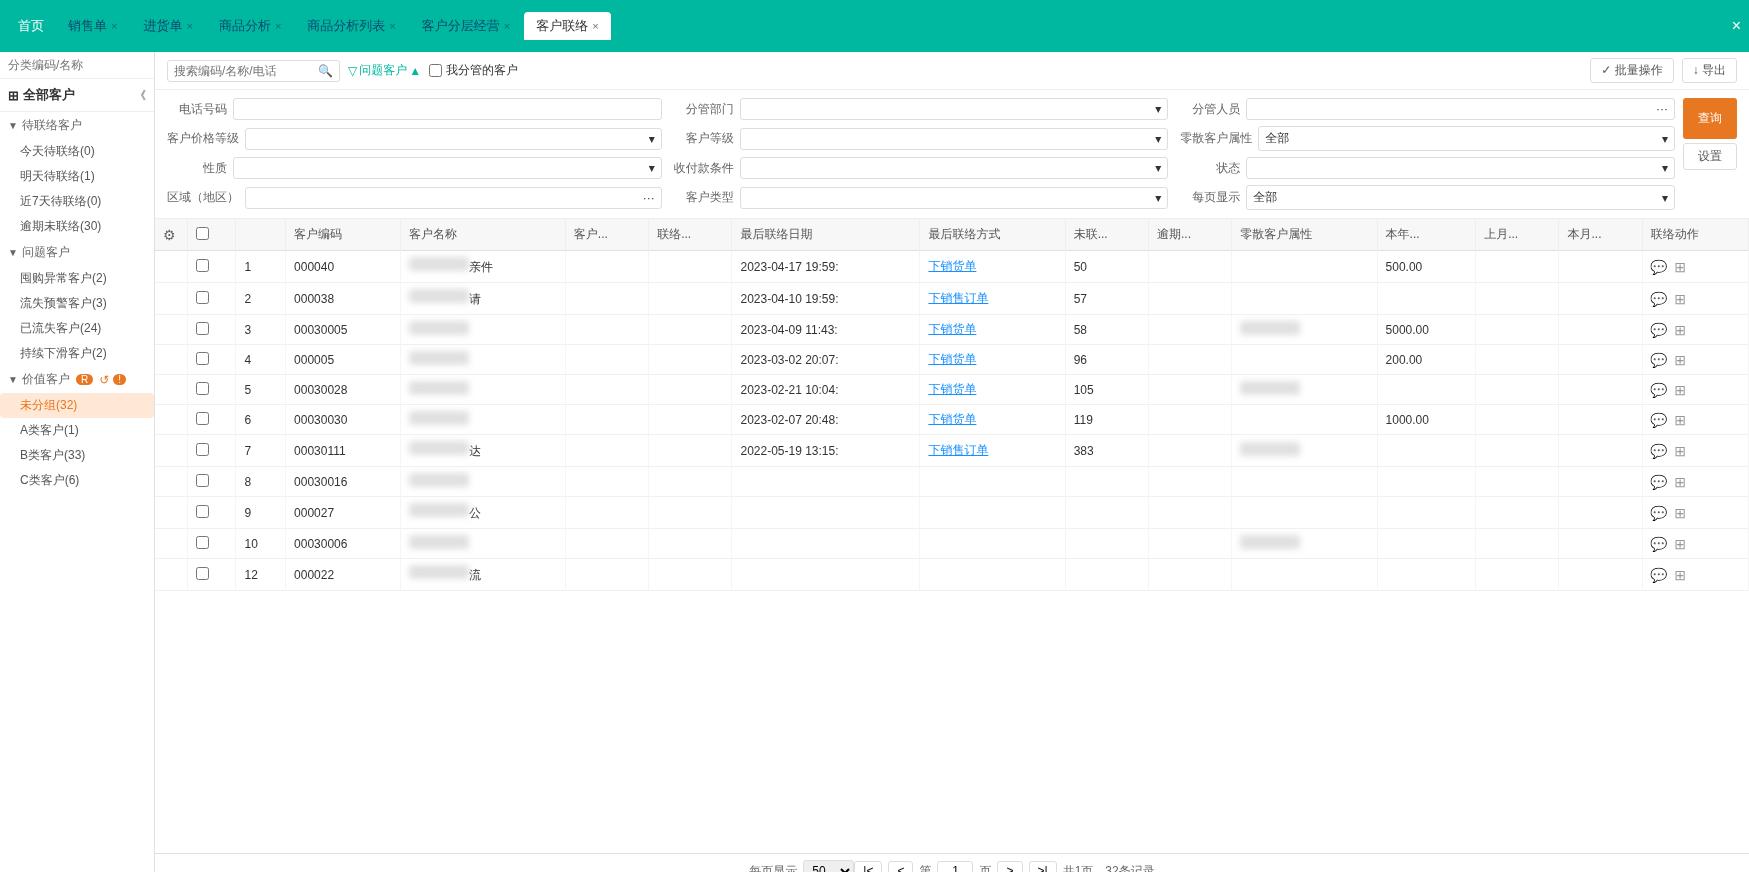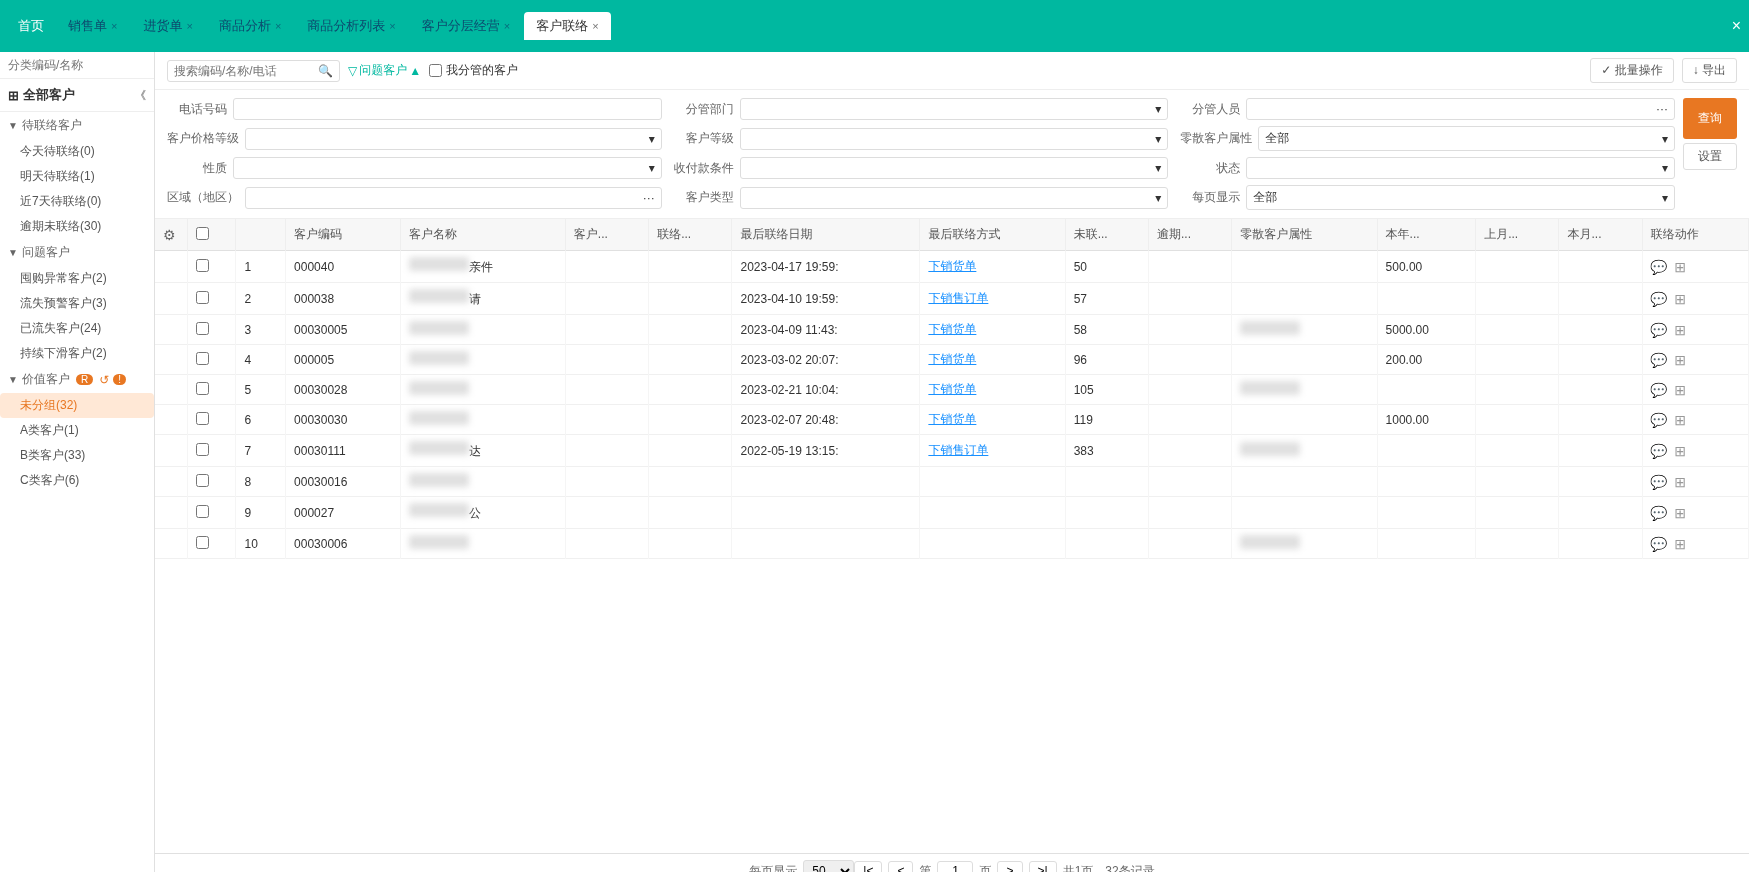--- a/index.html
+++ b/index.html
@@ -827,20 +827,43 @@
     <td></td>
     <td></td>
     <td></td>
     <td>
       <div class="action-icons">
         <span class="action-icon" title="联系">💬</span>
         <span class="action-icon" title="更多">⊞</span>
       </div>
     </td>
   </tr>
+            <tr>
+    <td></td>
+    <td><input type="checkbox" class="checkbox" style=""></td>
+    <td>12</td>
+    <td>000022</td>
+    <td><span class="blurred" style="display:inline-block; width:60px; height:14px; background:#e0e0e0; border-radius:2px;"></span><span>流</span></td>
+    <td></td>
+    <td></td>
+    <td></td>
+    <td></td>
+    <td></td>
+    <td></td>
+    <td></td>
+    <td></td>
+    <td></td>
+    <td></td>
+    <td>
+      <div class="action-icons">
+        <span class="action-icon" title="联系">💬</span>
+        <span class="action-icon" title="更多">⊞</span>
+      </div>
+    </td>
+  </tr>
           </tbody>
       </table>
     </div>
 
     <div class="table-footer">
       <div style="display:flex; align-items:center; gap:6px;">
         <span>每页显示</span>
         <select class="per-page-select">
           <option>50</option>
           <option>20</option>

